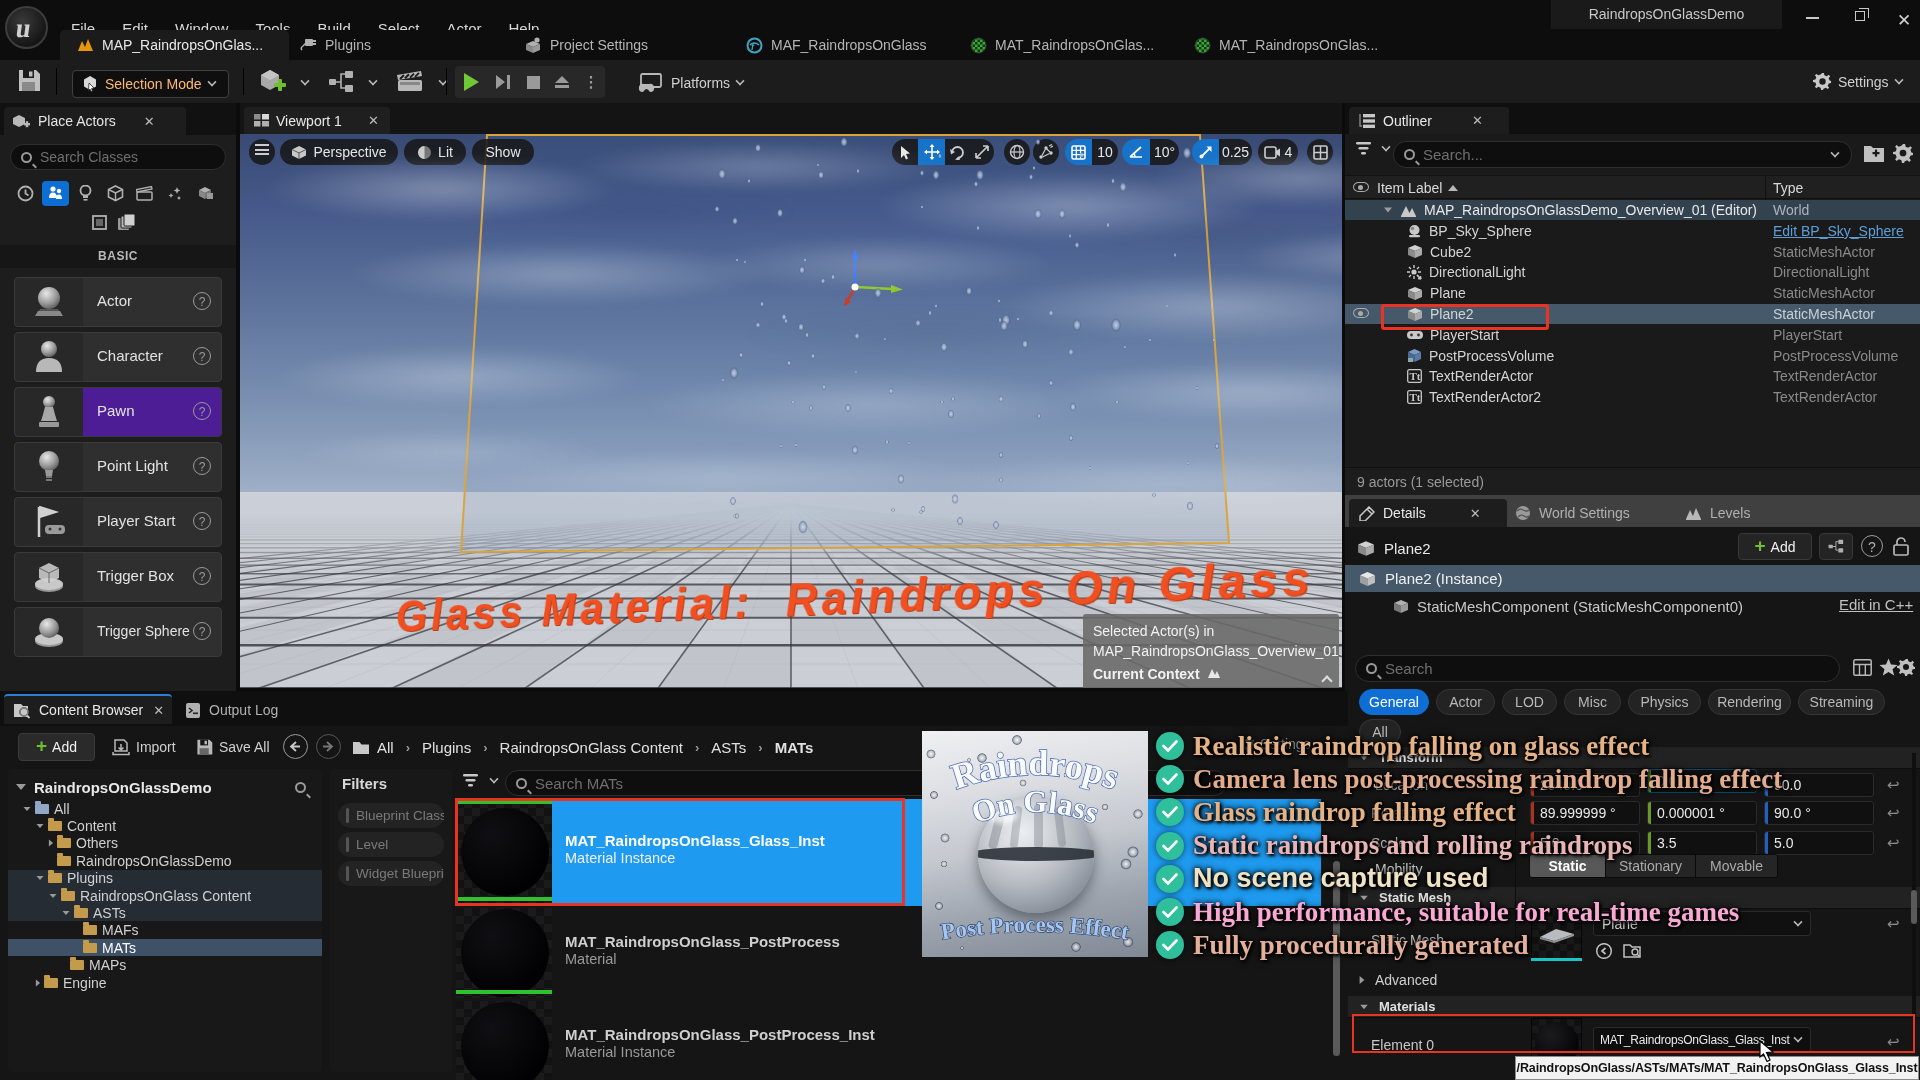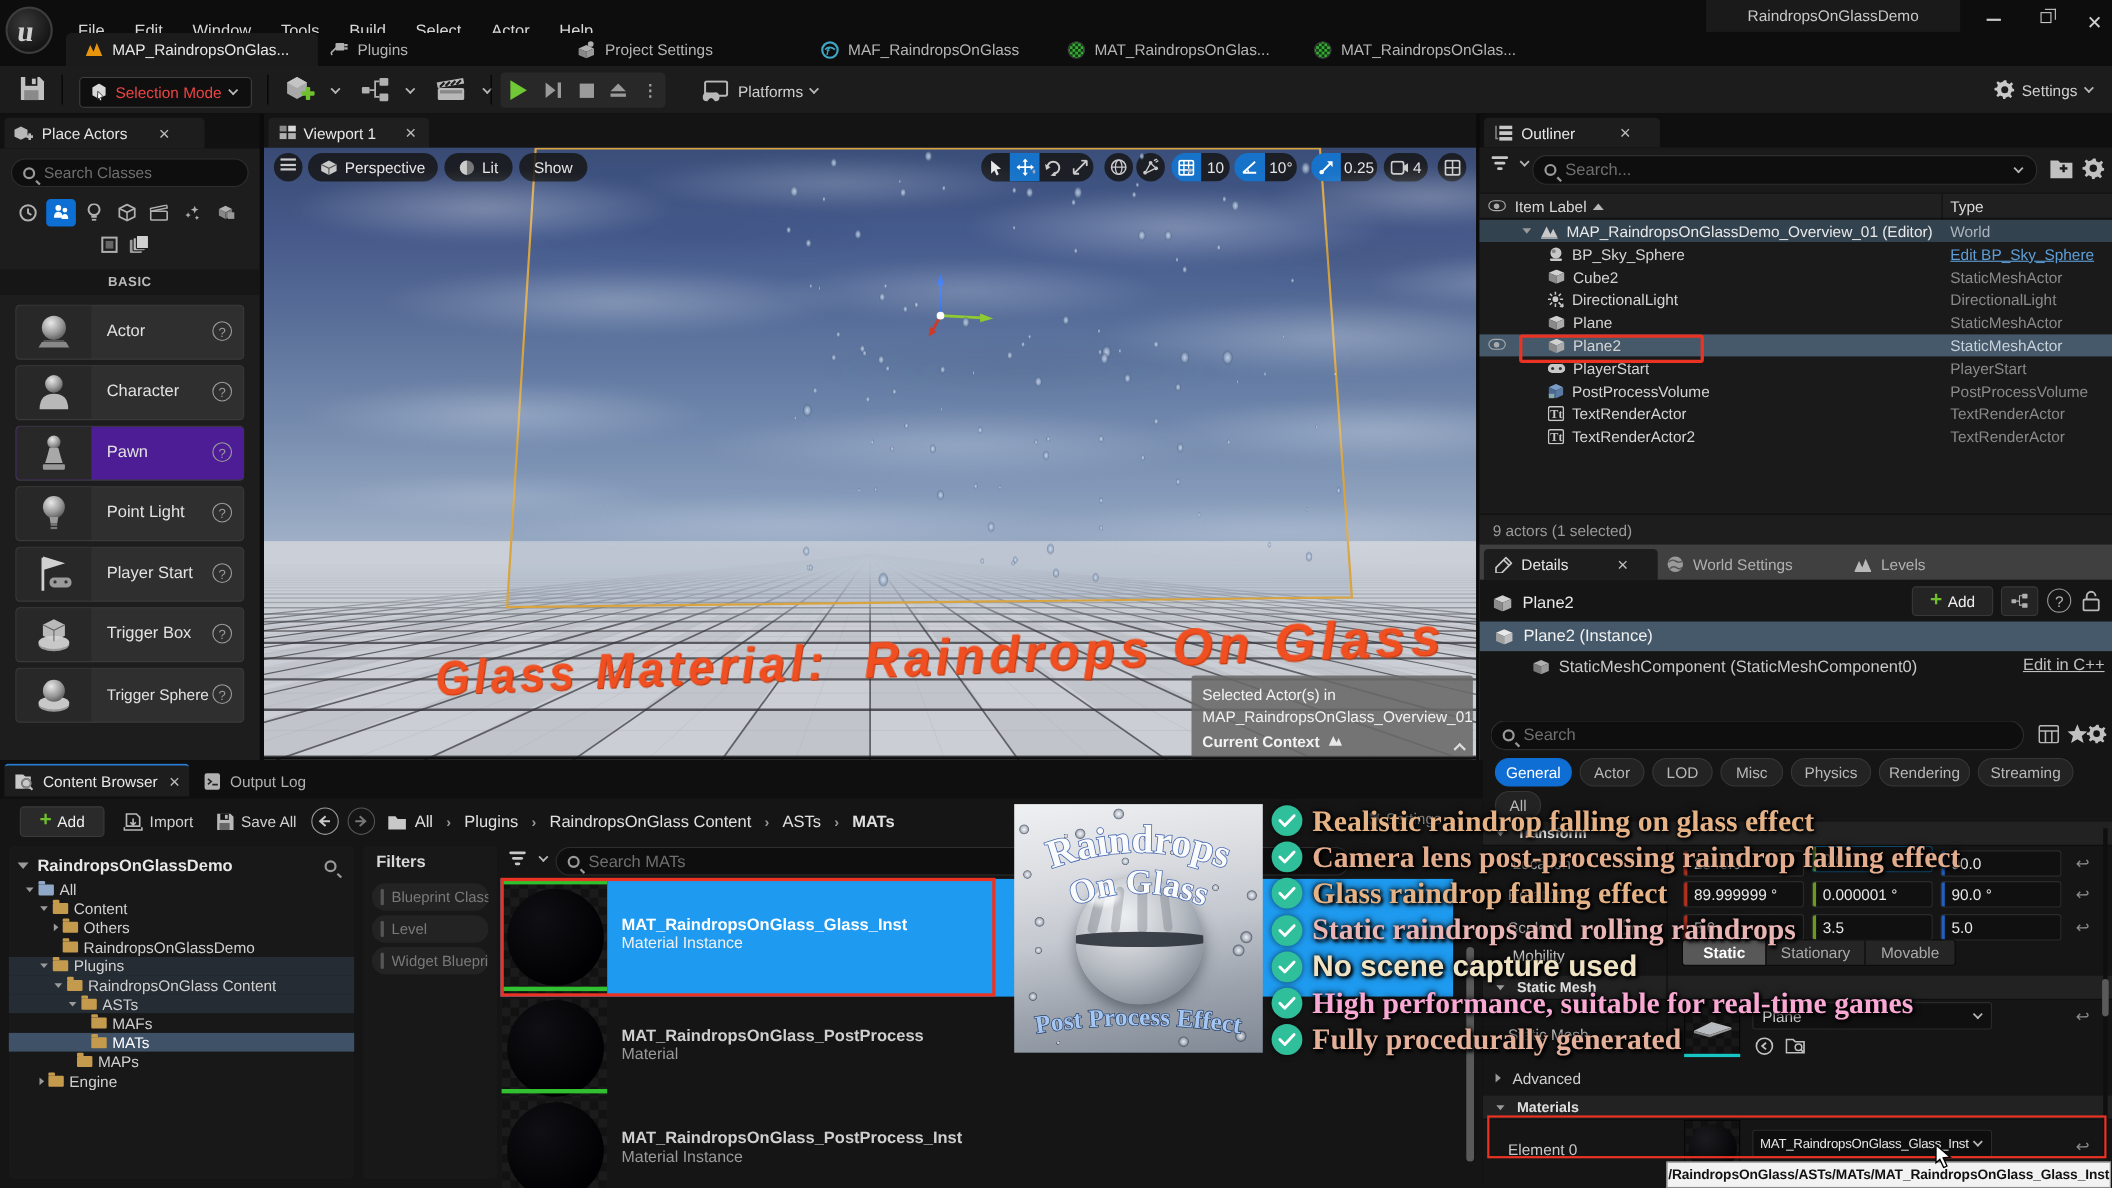--- a/index.html
+++ b/index.html
@@ -107,21 +107,21 @@
 </div>
 
 <div class="abs" style="left:0;top:60px;width:1920px;height:43px;background:#1c1c1c;"></div>
 <svg class="abs" style="left:17px;top:70px;" width="24" height="22" viewBox="0 0 24 22">
     <path d="M2 0 H19 L23 4 V21 H2 Z" fill="#c0c0c0"></path>
     <rect x="6" y="0" width="11" height="8" fill="#1c1c1c"></rect>
     <rect x="12" y="1.5" width="3.5" height="5" fill="#c0c0c0"></rect>
     <rect x="5" y="12" width="13" height="9" fill="#8a8a8a"></rect>
   </svg>
 <div class="abs" style="left:56px;top:68px;width:1px;height:27px;background:#000;"></div>
-<div class="abs flex" style="left:72px;top:70px;width:157px;height:28px;background:#0f0f0f;border:1px solid #404040;border-radius:4px;padding-left:9px;font-size:14px;color:#ef4444;">
+<div class="abs flex" style="left:72px;top:70px;width:157px;height:28px;background:#0f0f0f;border:1px solid #404040;border-radius:4px;padding-left:9px;font-size:14px;color:#fdba74;">
   <svg width="16" height="16" viewBox="0 0 16 16" style="margin-right:7px;">
       <path d="M8 0 L14 3.5 V10.5 L8 14 L2 10.5 V3.5 Z" fill="#d8d8d8"></path>
       <path d="M7 7 L12 12 L9.5 12.5 L10.5 15 L9 15.5 L8 13 L6.5 14.5 Z" fill="#fff" stroke="#222" stroke-width="0.8"></path>
     </svg>
   Selection Mode <span class="chev"></span>
 </div>
 <div class="abs" style="left:243px;top:68px;width:1px;height:27px;background:#000;"></div>
 <div class="abs flex" style="left:258px;top:68px;gap:7px;">
   <svg width="30" height="28" viewBox="0 0 30 28">
       <path d="M12 2 L21 7 V17 L12 22 L3 17 V7 Z" fill="#a8a8a8"></path>

